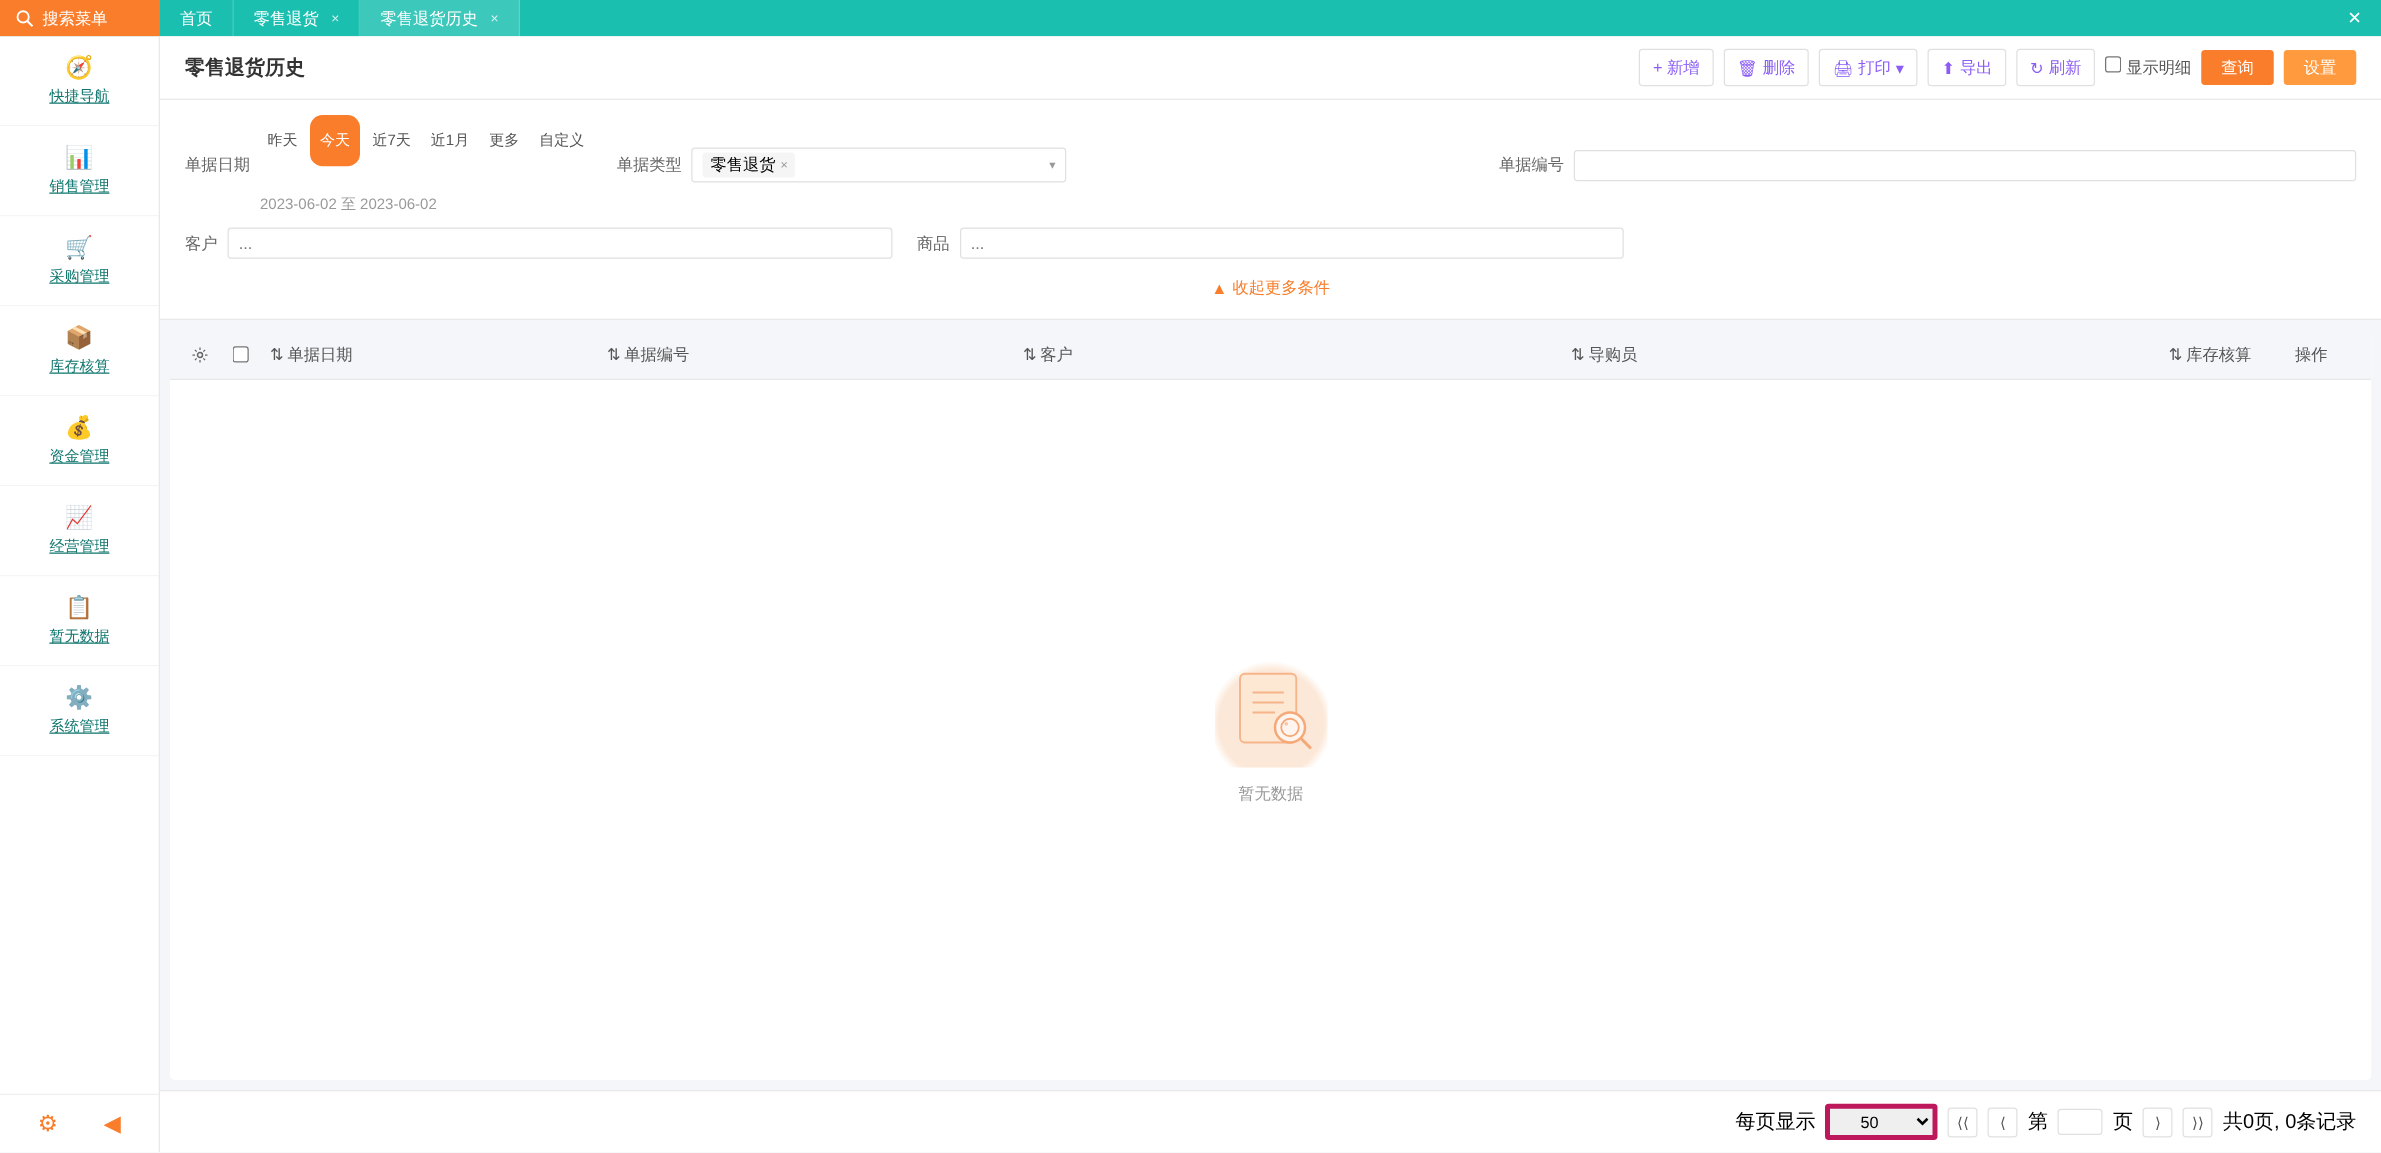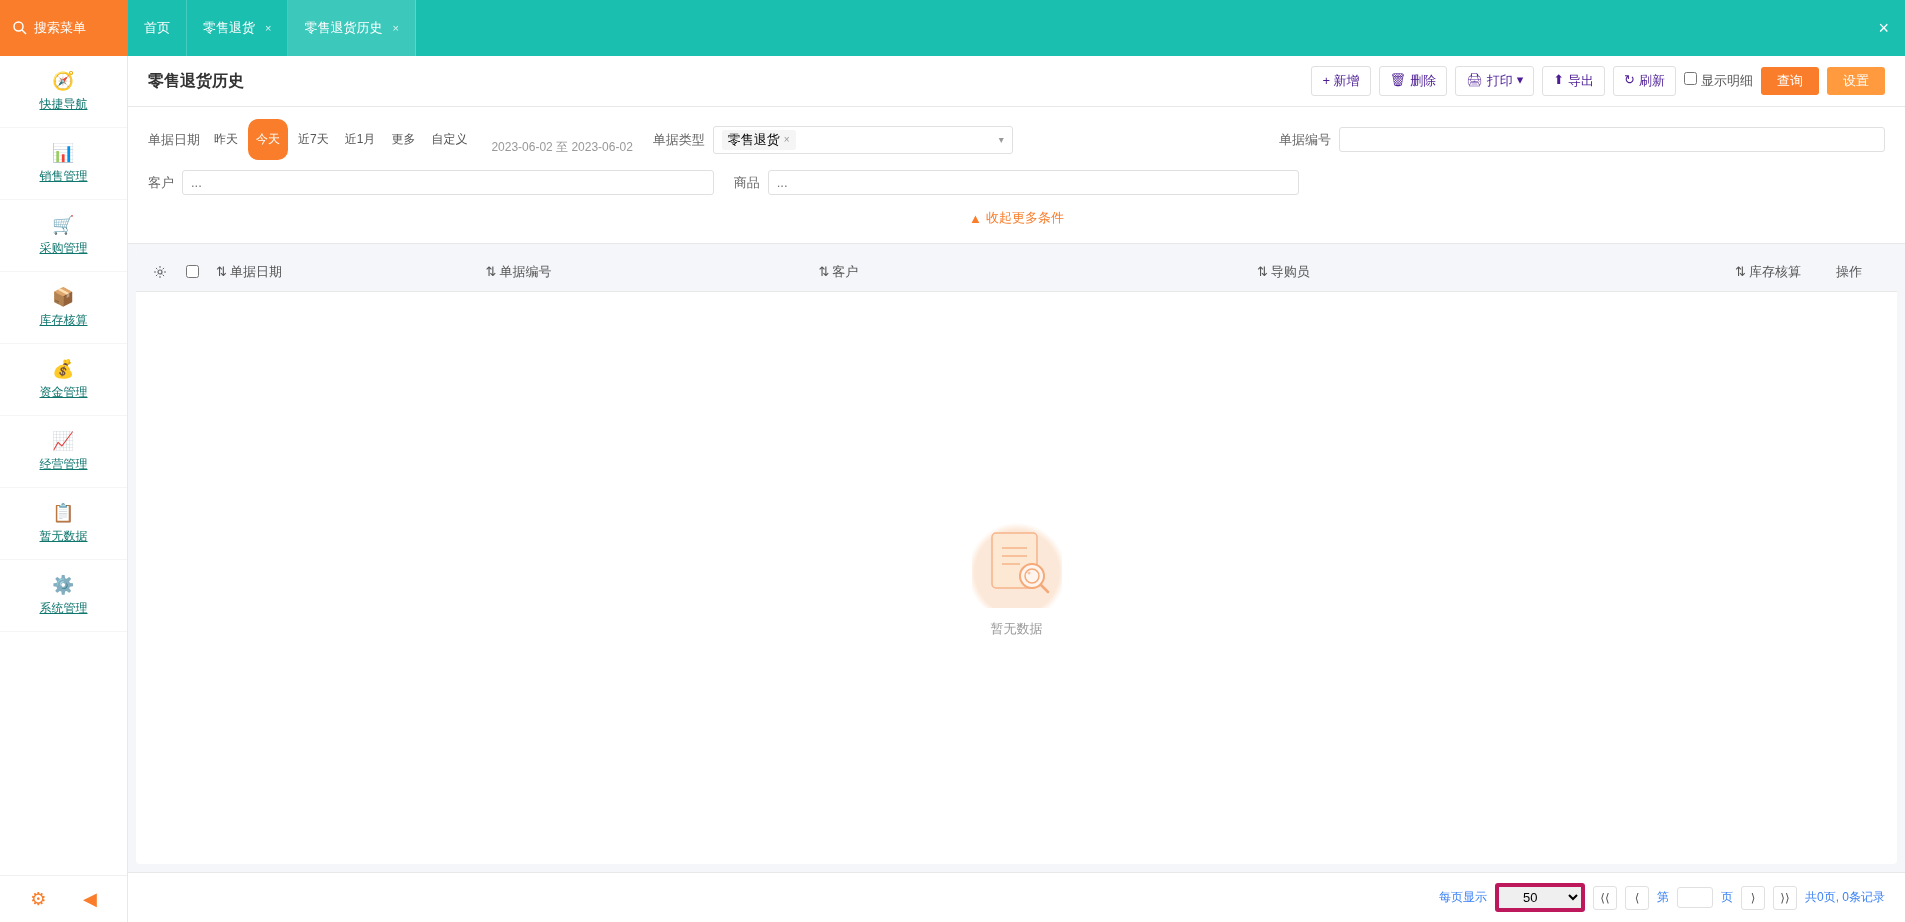--- a/index.html
+++ b/index.html
@@ -1,20 +1,20 @@
 <!DOCTYPE html>
 <html><head>
   <meta charset="utf-8">
   <style>
     * { box-sizing: border-box; margin: 0; padding: 0; font-family: 'Microsoft YaHei', Arial, sans-serif; font-size: 13px; }
     body { display: flex; flex-direction: column; height: 922px; width: 1905px; overflow: hidden; background: #f0f2f5; }
 
     
     .top-bar {
-      display: flex; align-items: center; background: #1abfb0; height: 56px; flex-shrink: 0;
+      display: flex; align-items: center; background: #1abfb0; height: 29px; flex-shrink: 0;
     }
     .top-bar .search-box {
       display: flex; align-items: center; background: #f97d2a; color: white;
       padding: 0 12px; height: 100%; min-width: 128px; gap: 6px; cursor: pointer;
     }
     .top-bar .search-box span { font-size: 13px; }
     .top-bar .tabs { display: flex; align-items: center; height: 100%; flex: 1; }
     .top-bar .tab {
       display: flex; align-items: center; padding: 0 16px; height: 100%; color: white;
       font-size: 13px; cursor: pointer; gap: 6px; border-right: 1px solid rgba(255,255,255,0.2);
@@ -47,23 +47,23 @@
     .content { flex: 1; display: flex; flex-direction: column; overflow: hidden; background: #f5f6fa; }
 
     
     .page-header {
       display: flex; align-items: center; justify-content: space-between;
       background: white; padding: 10px 20px; border-bottom: 1px solid #e8e8e8;
     }
     .page-title { font-size: 16px; font-weight: bold; color: #333; }
     .toolbar { display: flex; align-items: center; gap: 8px; }
     .toolbar-btn {
-      display: flex; align-items: flex-start; gap: 4px; padding: 5px 10px;
+      display: flex; align-items: center; gap: 4px; padding: 5px 10px;
       border: 1px solid #e0e0e0; background: white; border-radius: 3px;
-      cursor: pointer; color: #4c1d95; font-size: 13px;
+      cursor: pointer; color: #8b5cf6; font-size: 13px;
     }
     .btn-query {
       background: #f97d2a; color: white; border: none; padding: 5px 16px;
       border-radius: 3px; cursor: pointer; font-size: 13px;
     }
     .btn-settings {
       background: #ff9a3e; color: white; border: none; padding: 5px 16px;
       border-radius: 3px; cursor: pointer; font-size: 13px;
     }
     .display-detail { display: flex; align-items: flex-start; gap: 4px; font-size: 13px; color: #555; }
@@ -126,21 +126,21 @@
       gap: 12px;
     }
     .empty-text { color: #999; font-size: 13px; }
 
     
     .pagination {
       display: flex; align-items: center; justify-content: flex-end;
       background: white; padding: 10px 20px; border-top: 1px solid #e8e8e8;
       gap: 8px; flex-shrink: 0;
     }
-    .pagination span { font-size: 12px; color: #3b82f6; }
+    .pagination span { font-size: 16px; color: #000000; }
     .page-select {
       border: 4px solid #be185d; border-radius: 3px; padding: 2px 20px; font-size: 13px;
     }
     .page-btn {
       width: 24px; height: 24px; display: flex; align-items: center; justify-content: center;
       border: 1px solid #e0e0e0; border-radius: 3px; cursor: pointer; background: white;
       font-size: 12px; color: #555;
     }
     .page-input {
       width: 36px; text-align: center; border: 1px solid #e0e0e0; border-radius: 3px;
@@ -261,21 +261,21 @@
           <span>设置</span>
         </button>
       </div>
     </div>
 
     <div class="filter-area">
       <div class="filter-row">
 
         <div class="filter-item">
           <span class="filter-label">单据日期</span>
-          <div style="display:flex;flex-direction:row;gap:18px;">
+          <div style="display:flex;flex-direction:column;gap:2px;">
             <div class="date-shortcuts">
               <span class="date-shortcut">昨天</span>
               <span class="date-shortcut active">今天</span>
               <span class="date-shortcut">近7天</span>
               <span class="date-shortcut">近1月</span>
               <span class="date-shortcut">更多</span>
               <span class="date-shortcut">自定义</span>
             </div>
             <div class="date-range">2023-06-02 至 2023-06-02</div>
           </div>

